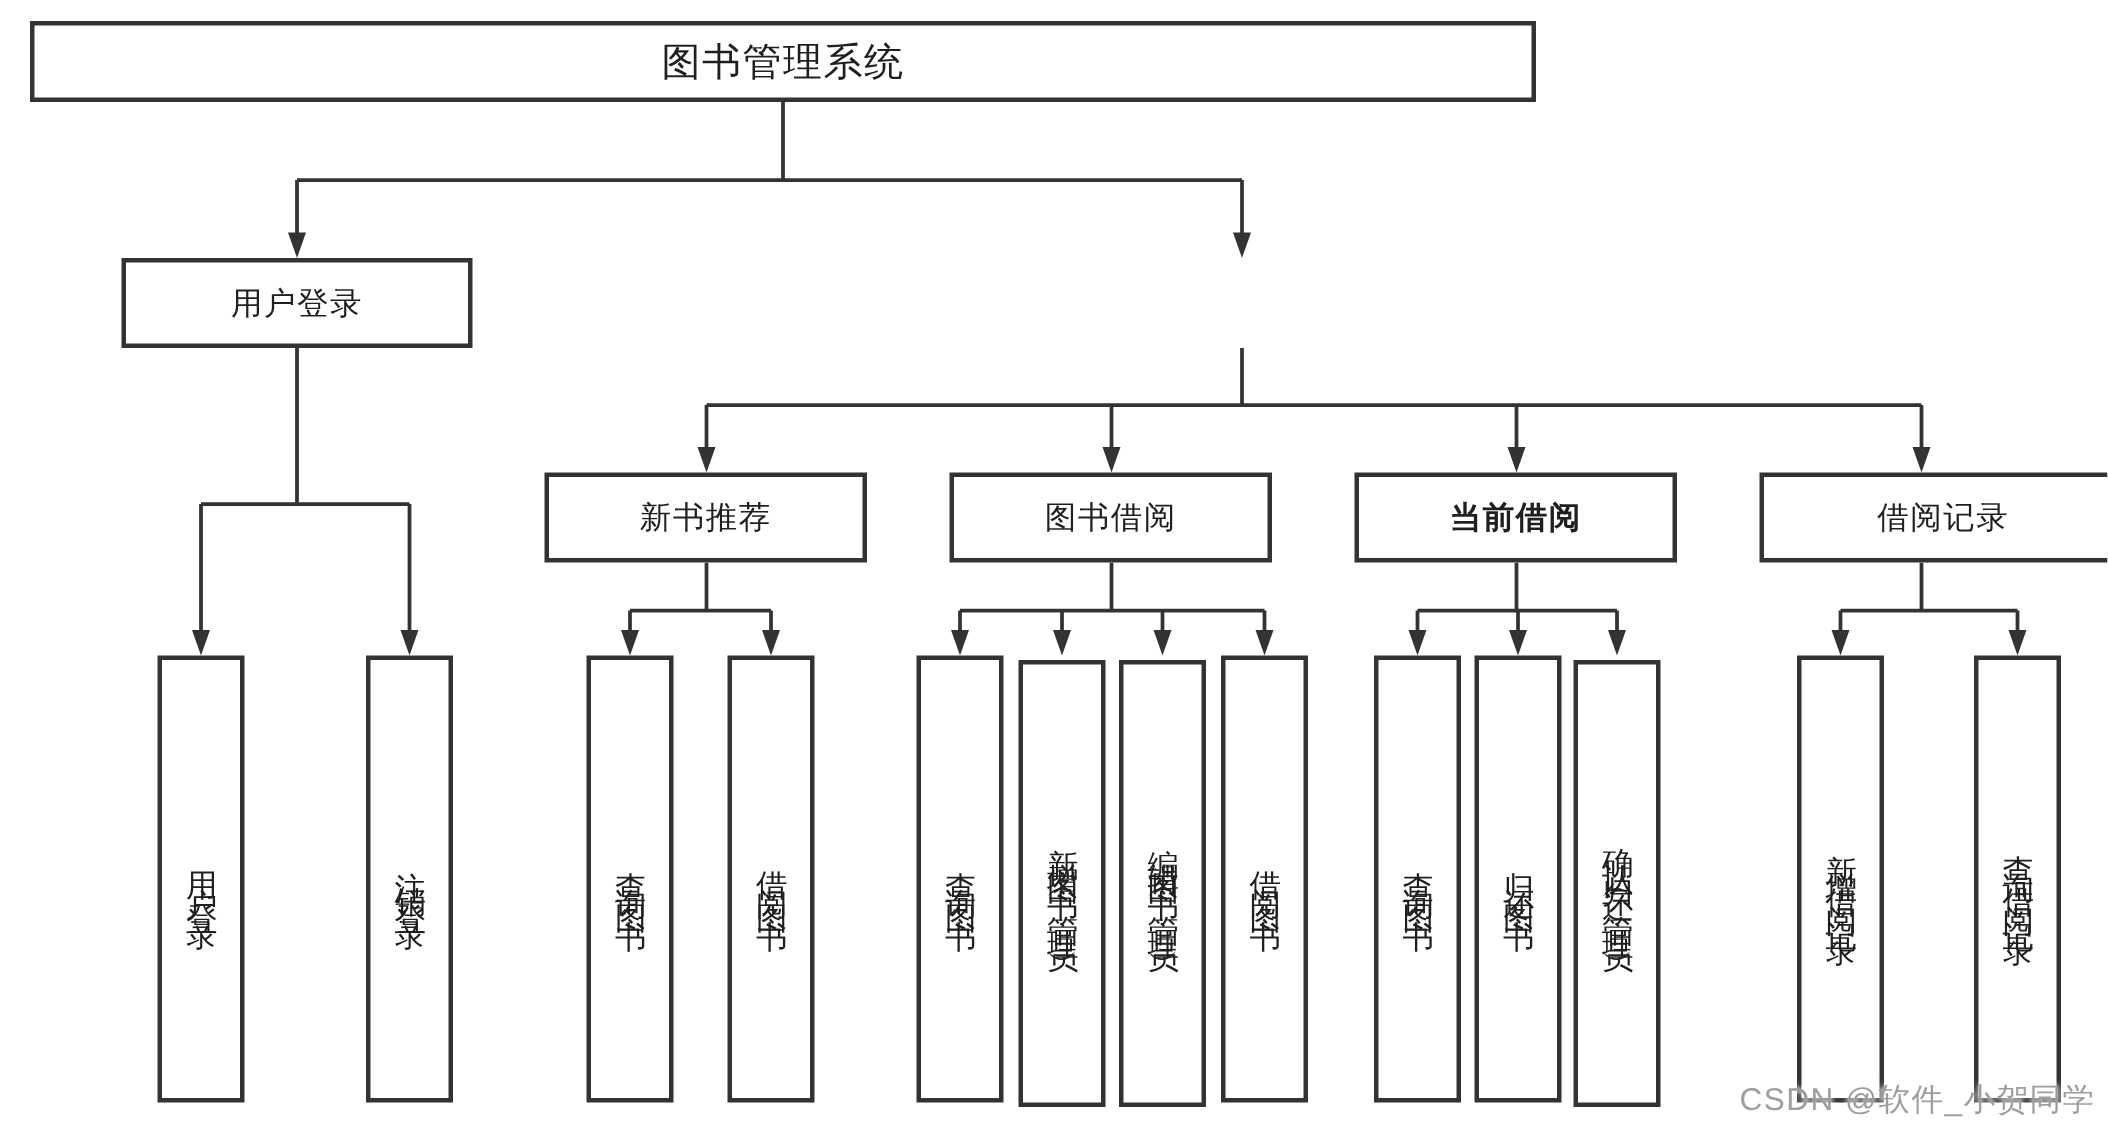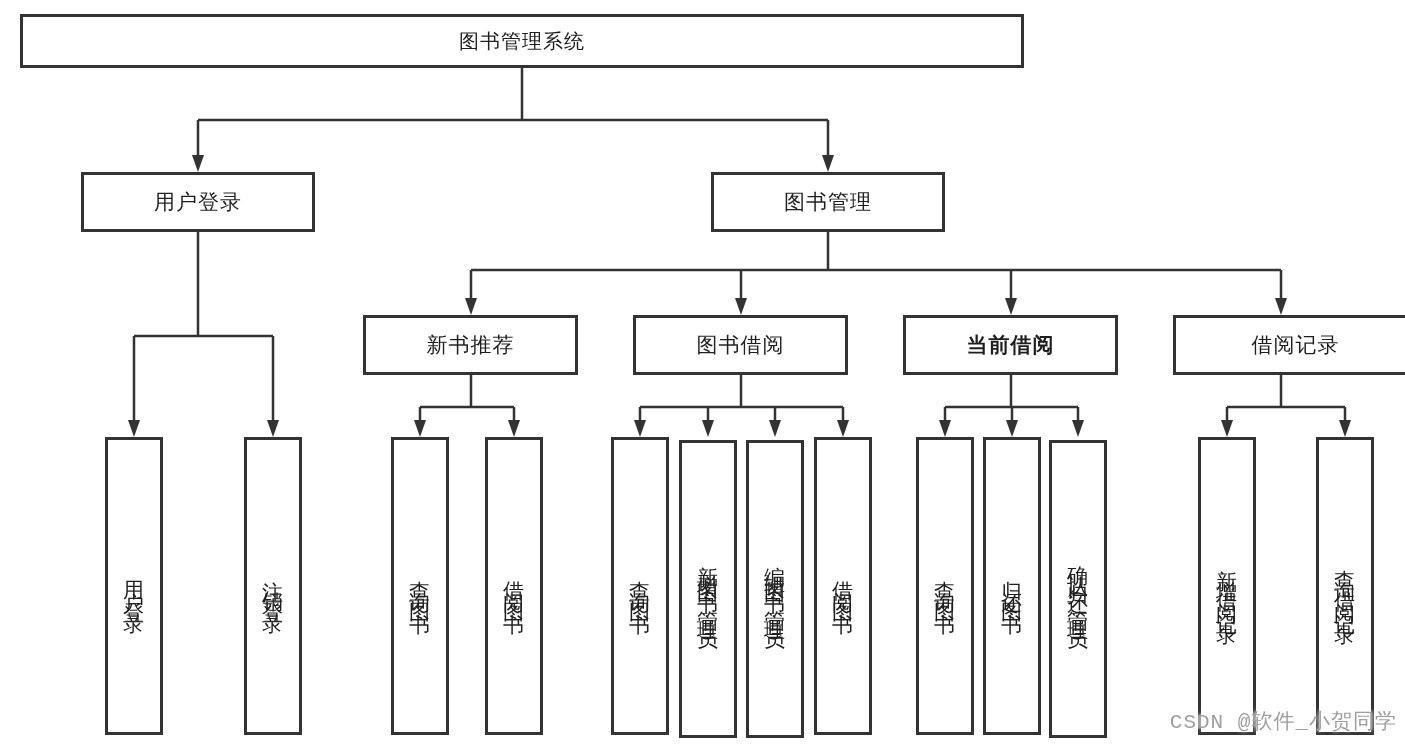--- a/index.html
+++ b/index.html
@@ -20,41 +20,40 @@
     box-sizing: border-box;
     border: 3px solid var(--box-border, #333333);
     background: #ffffff;
     display: flex;
     align-items: center;
     justify-content: center;
     font-size: 21px;
     letter-spacing: 1px;
     z-index: 2;
   }
-  .node.root { font-size: 20px; }
+  .node.root { font-size: 26px; }
   .leaf .vtext {
     writing-mode: vertical-rl;
     text-orientation: mixed;
     font-size: 21px;
     line-height: 1;
     letter-spacing: 11px;
     letter-spacing: 11px;
   }
   .leaf.leaf-long .vtext { letter-spacing: 9px; }
   .watermark {
     position: absolute;
     right: 8px;
-    bottom: 12px;
+    bottom: 0;
     font-size: 21px;
     letter-spacing: 1px;
     color: var(--watermark, #9e9e9e);
     text-shadow: 0 0 3px rgba(255,255,255,0.95), 0 0 6px rgba(255,255,255,0.85);
     z-index: 5;
     white-space: nowrap;
-    font-family: Liberation Mono, monospace;
   }
 </style>
 </head>
 <body>
 
 <div class="canvas">
 
   <svg class="connectors" width="1405" height="747" viewBox="0 0 1405 747" xmlns="http://www.w3.org/2000/svg">
     <g>
       <path d="M522 68 V120 M198 120 H828 M198 120 V164 M828 120 V164"></path>
@@ -97,23 +96,20 @@
       <polygon points="1339,420 1351,420 1345,437"></polygon>
     </g>
   </svg>
 
   <div class="node root" style="left:20px; top:14px; width:1004px; height:54px;">
     <span>图书管理系统</span>
   </div>
 
   <div class="node" style="left:81px; top:172px; width:234px; height:60px;">
     <span>用户登录</span>
-  </div>
-  <div class="node" style="left:711px; top:172px; width:234px; height:60px;">
-    <span>图书管理</span>
   </div>
 
   <div class="node" style="left:363px; top:315px; width:215px; height:60px;">
     <span>新书推荐</span>
   </div>
   <div class="node" style="left:633px; top:315px; width:215px; height:60px;">
     <span>图书借阅</span>
   </div>
   <div class="node" style="left:903px; top:315px; width:215px; height:60px;font-weight:bold;">
     <span>当前借阅</span>

